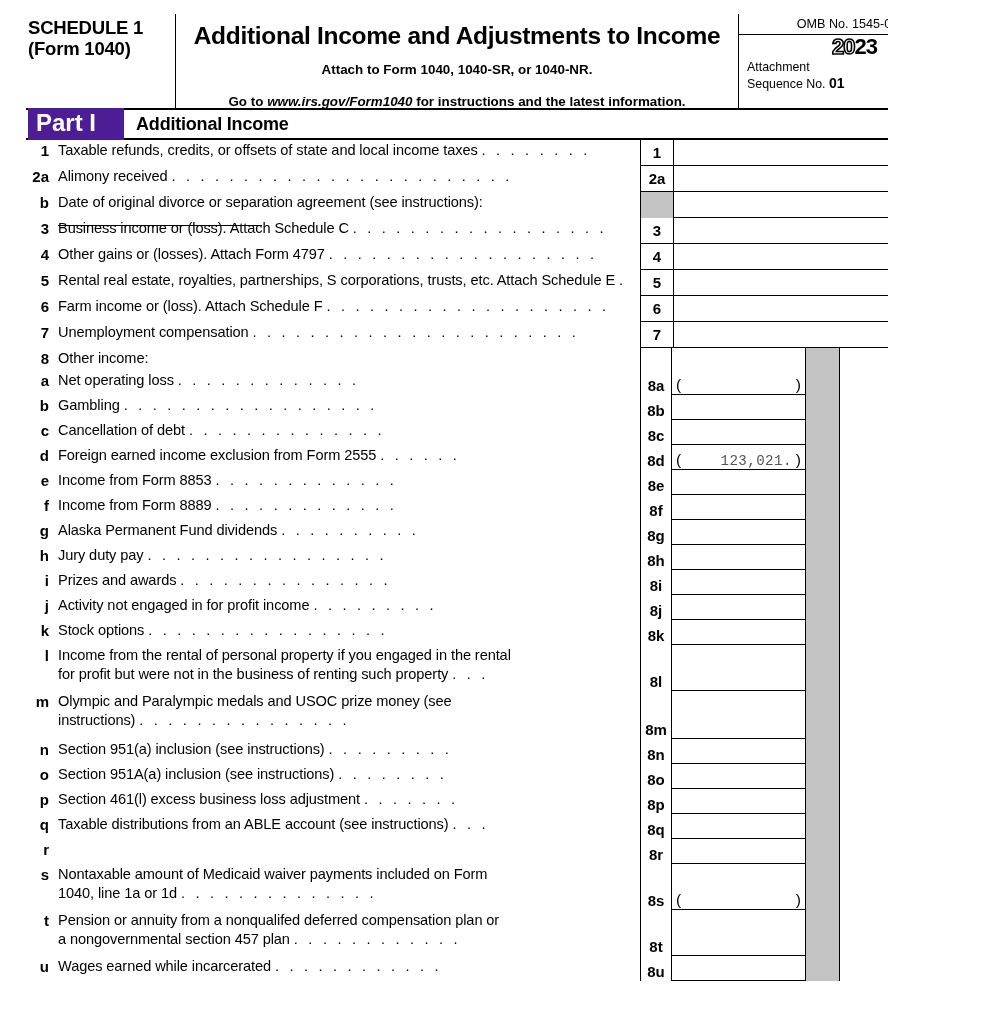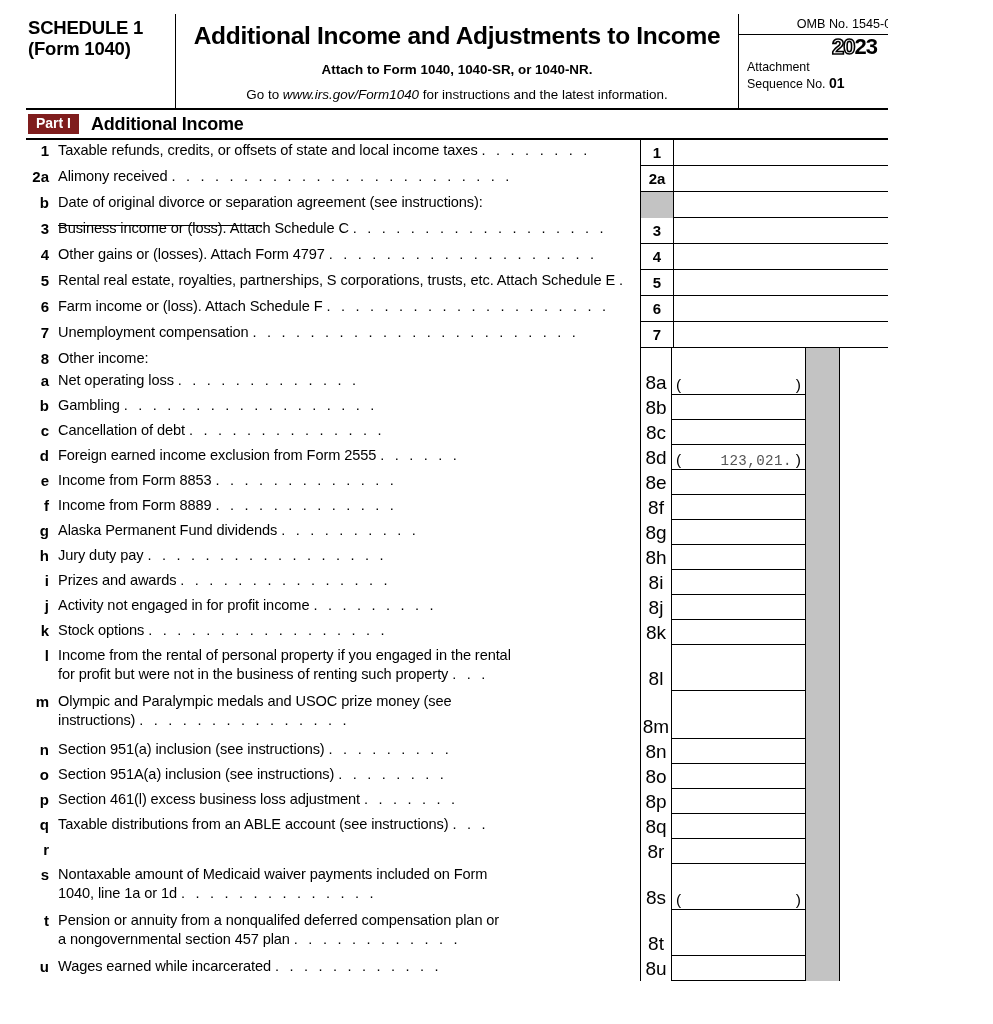--- a/index.html
+++ b/index.html
@@ -62,22 +62,22 @@
     line-height:1.1;
   }
   .sub1{
     font-size:13.4px;
     font-weight:bold;
     margin-top:12px;
     line-height:1.25;
   }
   .sub2{
     font-size:13.4px;
-    font-weight:normal;
-    margin-top:8px;
+    font-weight:bold;
+    margin-top:15px;
     line-height:1.25;
   }
   .sub2 .ital{font-style:italic;}
   .hdr-right{
     width:232px;
     flex:0 0 232px;
     border-left:1.4px solid #000;
     box-sizing:border-box;
     display:flex;
     flex-direction:column;
@@ -142,25 +142,25 @@
   }
 
   
   .partbar{
     display:flex;
     align-items:center;
     border-bottom:2.6px solid #000;
     height:28px;
   }
   .part-tag{
-    background:#7f1d1d;
+    background:#4c1d95;
     color:#fff;
-    font-size:14px;
-    font-weight:bold;
-    padding:2px 8px 3px 8px;
+    font-size:24px;
+    font-weight:bold;
+    padding:2px 28px 3px 8px;
     line-height:1.1;
     margin-left:2px;
   }
   .part-name{
     font-size:18px;
     font-weight:bold;
     padding-left:12px;
     letter-spacing:-0.2px;
   }
 
@@ -245,22 +245,22 @@
       radial-gradient(#b6b6b6 0.6px, transparent 0.7px);
     background-size:4px 4px;
   }
 
   
   .c-sublbl{
     width:32px;flex:0 0 32px;
     border-left:1.4px solid #000;
     border-right:1.1px solid #000;
     box-sizing:border-box;
-    font-size:19px;
-    font-weight:normal;
+    font-size:15px;
+    font-weight:bold;
     text-align:center;
     display:flex;
     align-items:flex-end;
     justify-content:center;
     padding-bottom:1px;
   }
   .c-subval{
     width:134px;flex:0 0 134px;
     border-right:1.4px solid #000;
     border-bottom:1.1px solid #000;

